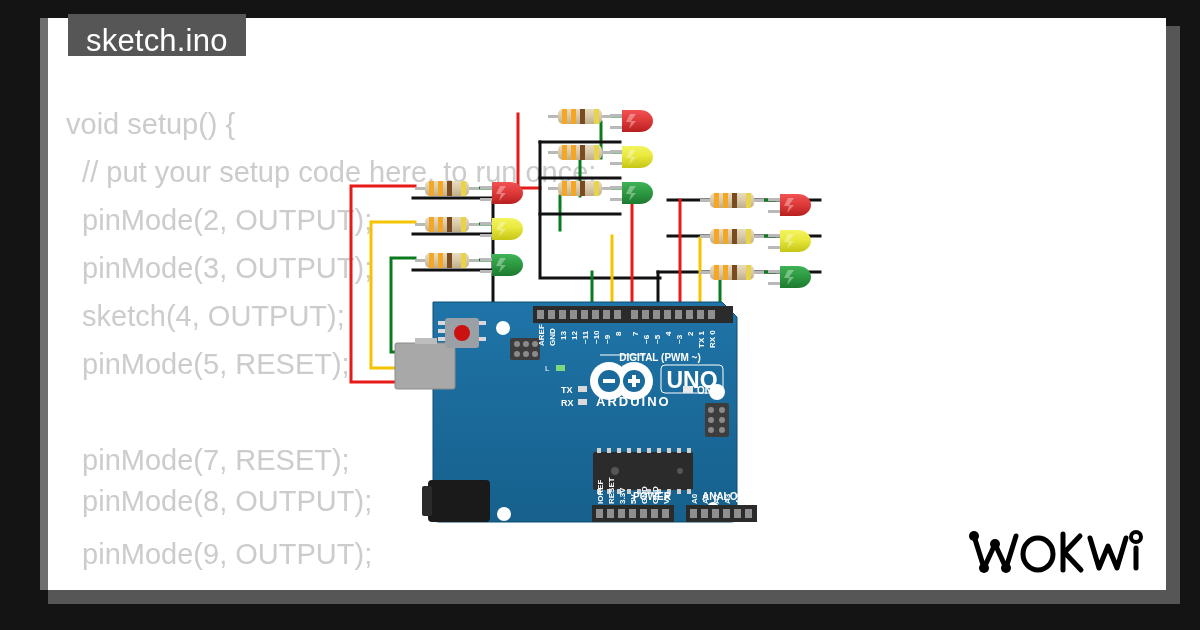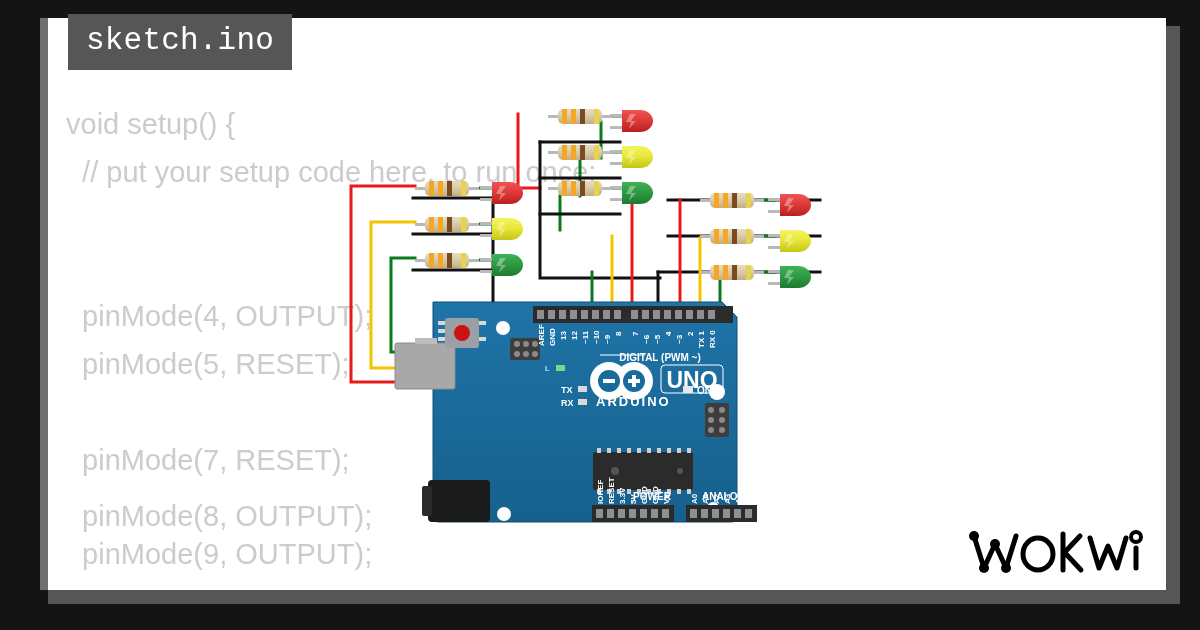--- a/index.html
+++ b/index.html
@@ -34,30 +34,29 @@
   .panel-left-edge {
     position: absolute;
     left: 40px; top: 18px;
     width: 8px; height: 572px;
     background: #6f6f6f;
   }
   
   .file-tab {
     position: absolute;
     left: 68px; top: 14px;
-    height: 56px;
+    height: 42px;
     padding: 0 18px;
     background: #565656;
     color: #ffffff;
     font-size: 31px;
     line-height: 54px;
     letter-spacing: .2px;
     z-index: 60;
     white-space: nowrap;
-    font-family: Liberation Mono, monospace;
   }
   
   .code-layer {
     position: absolute;
     left: 48px; top: 18px;
     width: 1118px; height: 572px;
     overflow: hidden;
     z-index: 5;
     pointer-events: none;
   }
@@ -87,24 +86,26 @@
 
 <div id="root">
 
   <div class="frame-shadow"></div>
   <div class="canvas-panel"></div>
   <div class="panel-left-edge"></div>
 
   <div class="code-layer">
     <div class="code-line" style="top:90px">void setup() {</div>
     <div class="code-line" style="top:138px">  // put your setup code here, to run once:</div>
-    <div class="code-line" style="top:282px">  pinMode(4, OUTPUT);</div>
+    <div class="code-line" style="top:186px">  pinMode(2, OUTPUT);</div>
+    <div class="code-line" style="top:234px">  pinMode(3, OUTPUT);</div>
+    <div class="code-line" style="top:282px">  sketch(4, OUTPUT);</div>
     <div class="code-line" style="top:330px">  pinMode(5, RESET);</div>
     <div class="code-line" style="top:426px">  pinMode(7, RESET);</div>
-    <div class="code-line" style="top:482px">  pinMode(8, OUTPUT);</div>
+    <div class="code-line" style="top:467px">  pinMode(8, OUTPUT);</div>
     <div class="code-line" style="top:520px">  pinMode(9, OUTPUT);</div>
     <div class="code-line" style="top:570px">  pinMode(10, OUTPUT);</div>
   </div>
 
   <svg class="circuit" width="1126" height="572" viewBox="0 0 1126 572">
     <defs>
 
       <linearGradient id="ledRed" x1="0" y1="0" x2="0" y2="1">
         <stop offset="0%" stop-color="#f05252"></stop>
         <stop offset="45%" stop-color="#e03b3b"></stop>

